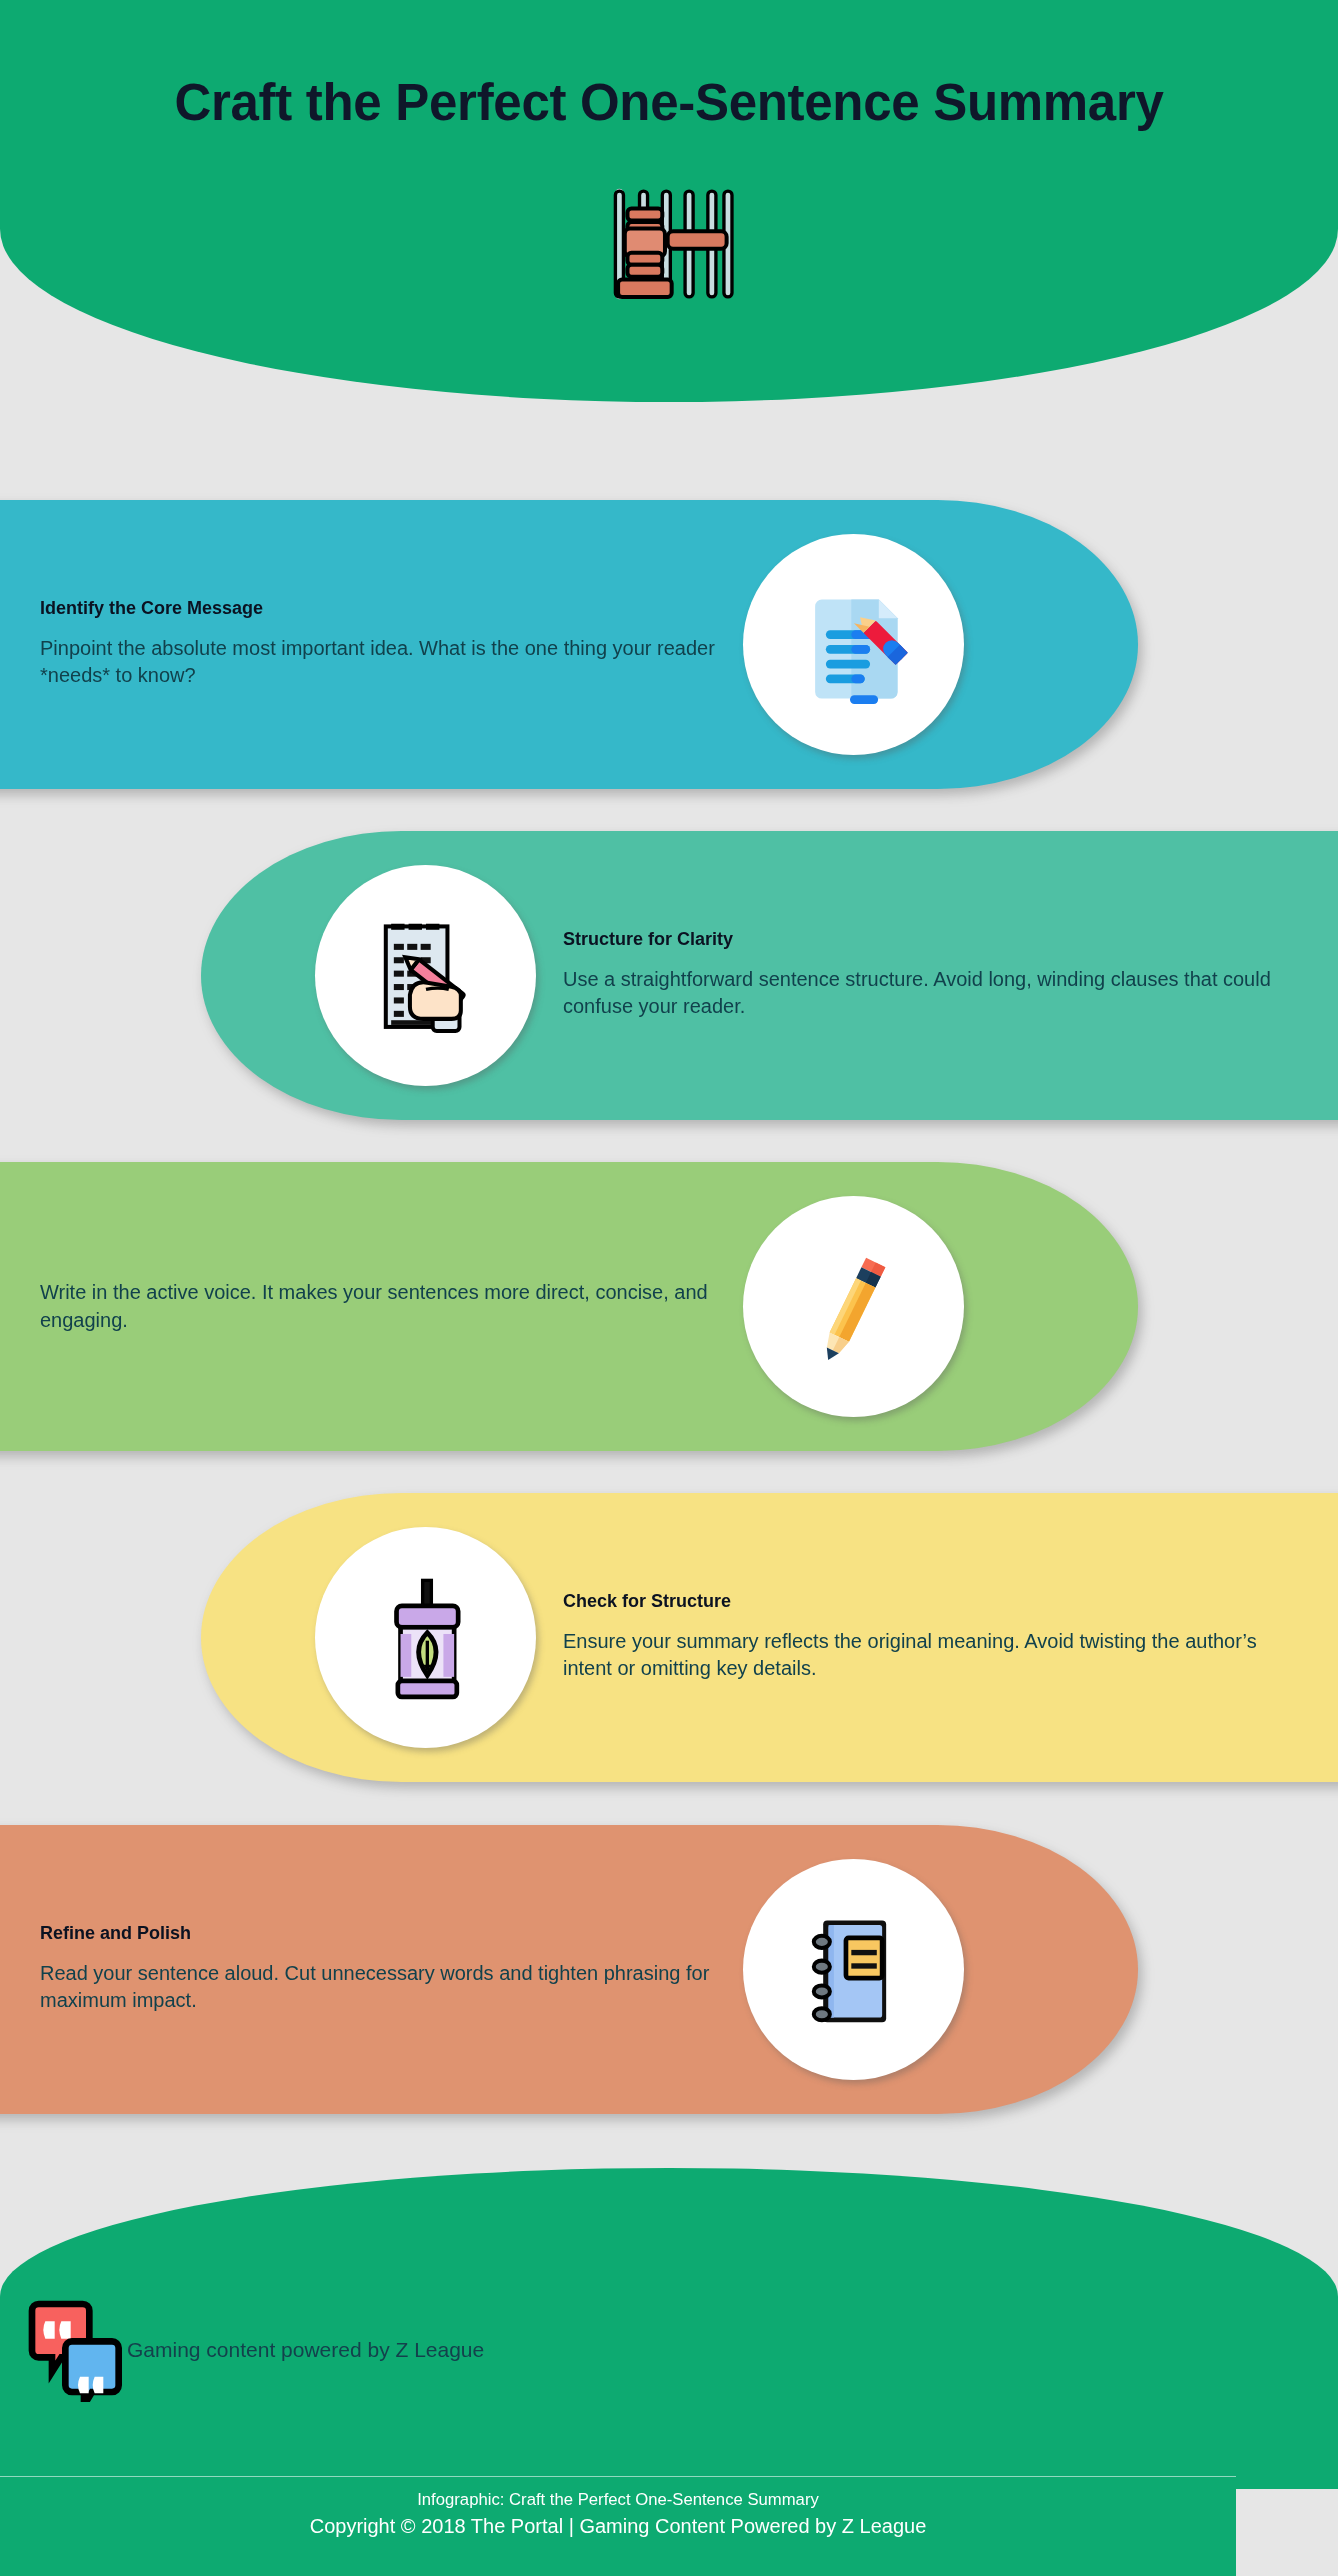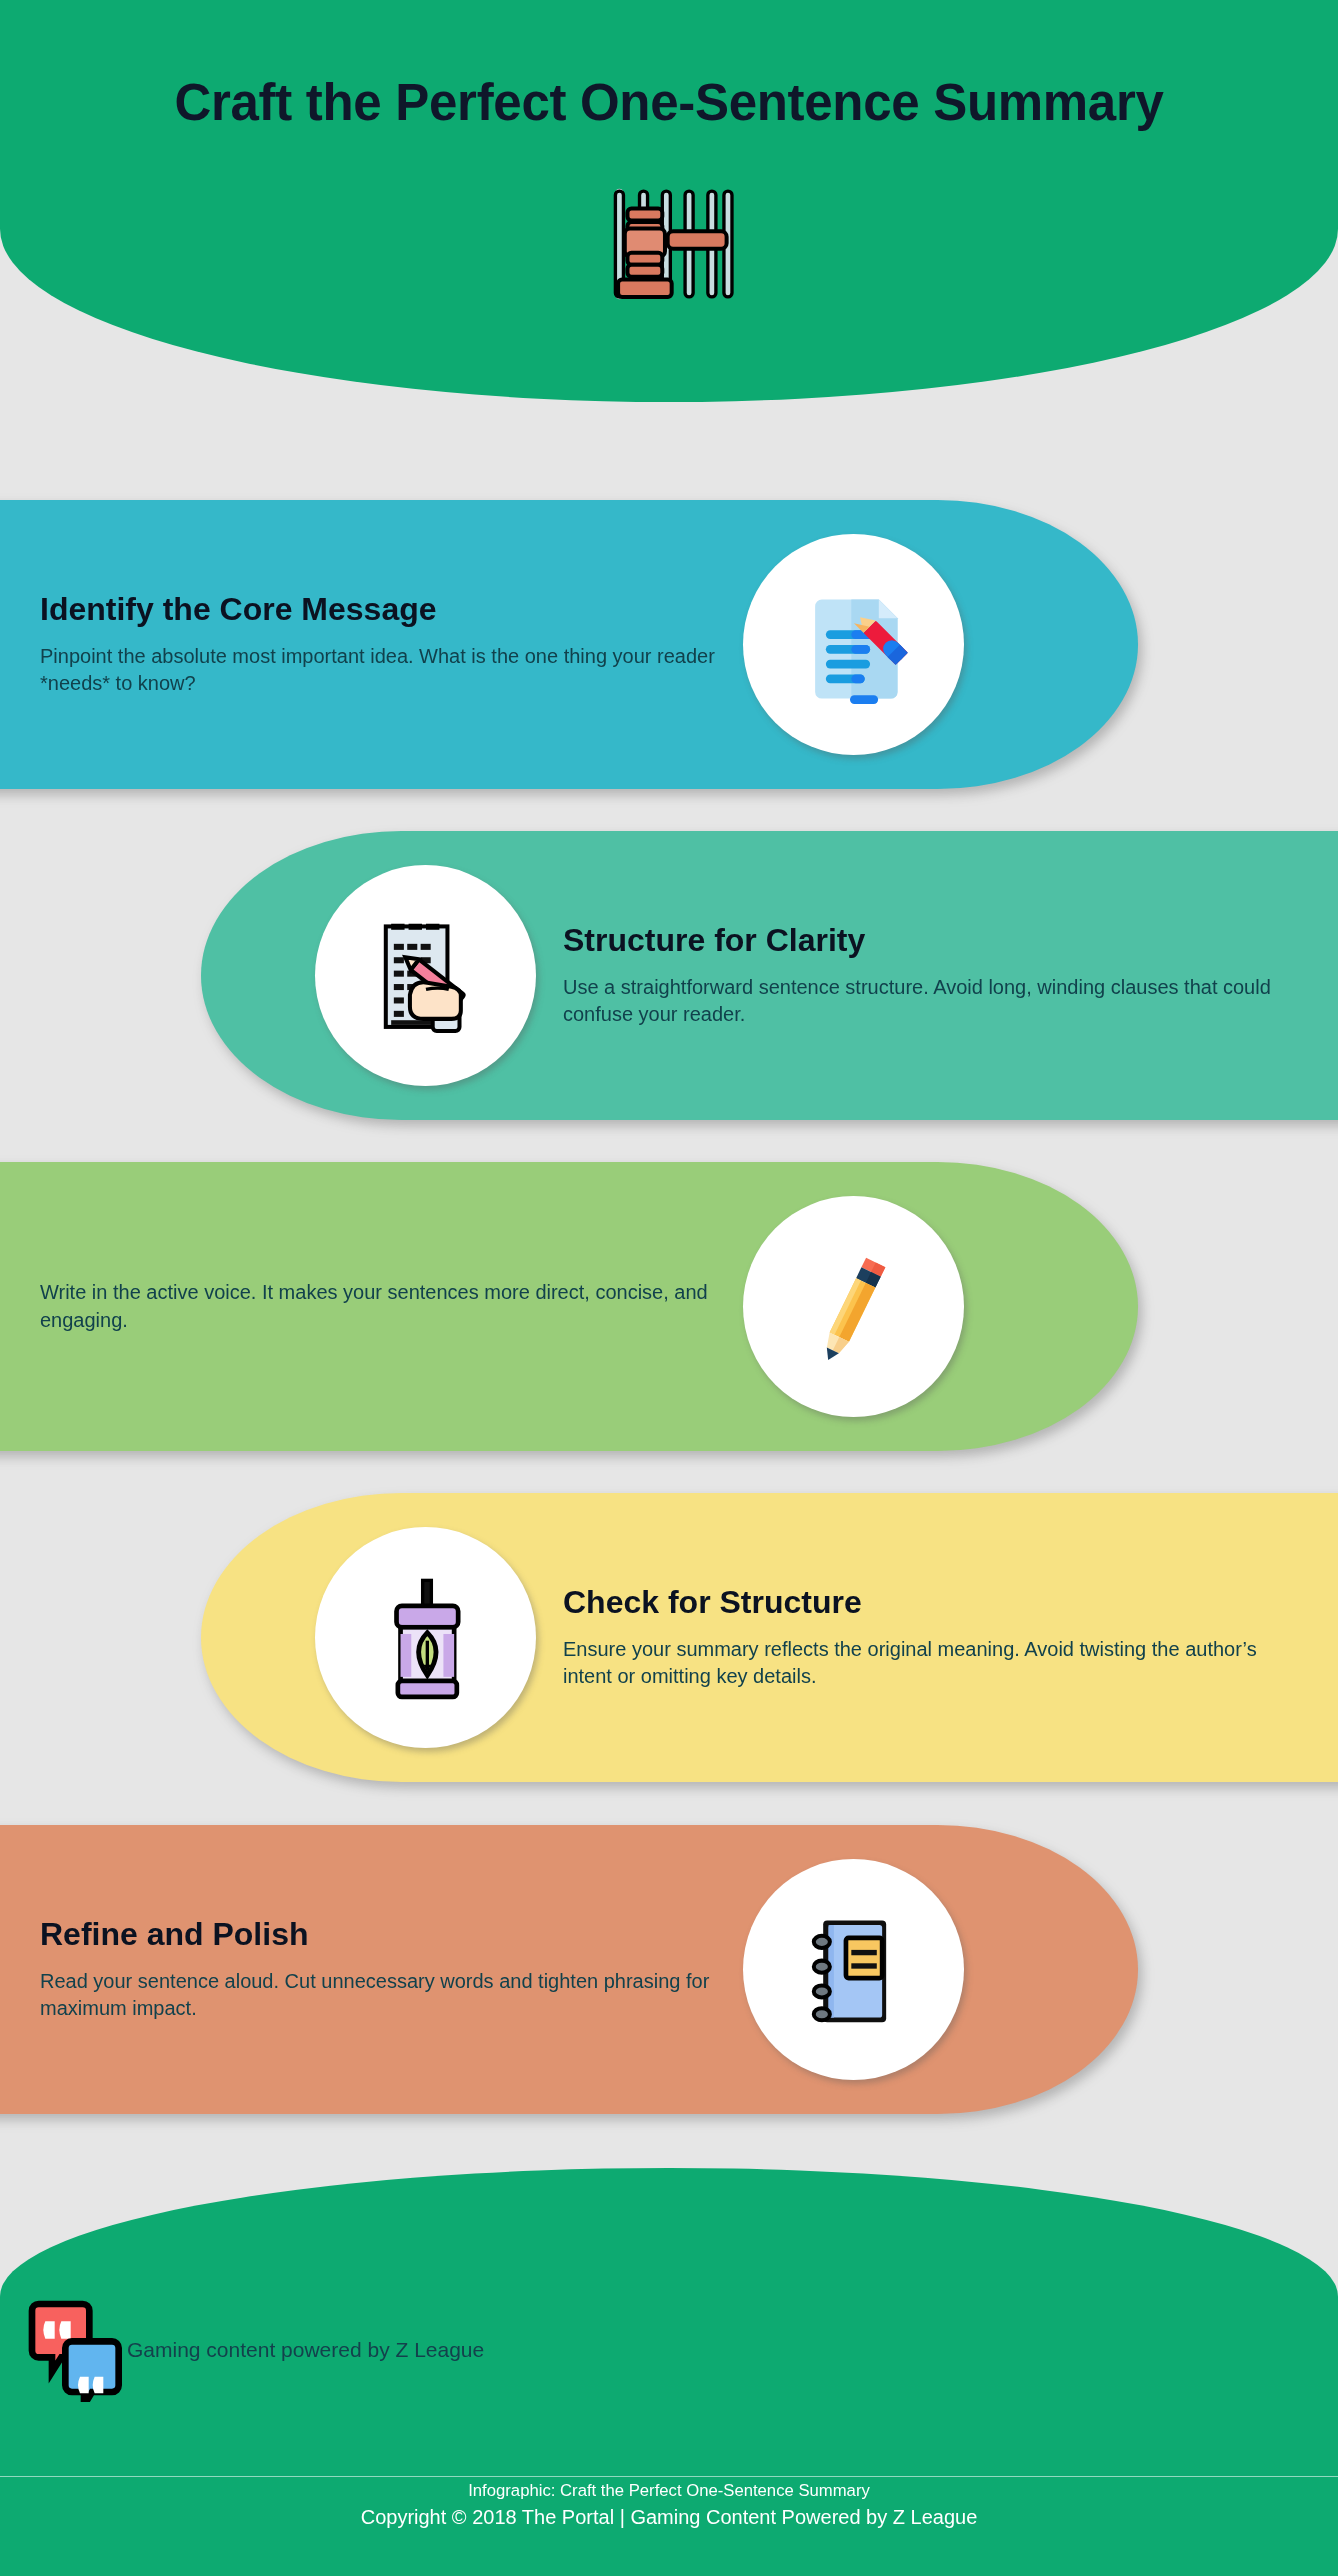--- a/index.html
+++ b/index.html
@@ -47,21 +47,21 @@
   }
   .card.right{
     left:201px; width:1218px;
     border-radius:201px 0 0 201px / 145px 0 0 145px;
     padding-left:214px; padding-right:120px;
     flex-direction:row;
   }
 
   .card-text{ flex:1 1 auto; }
   .card-title{
-    font-size:32px; font-weight:bold;
+    font-size:18px; font-weight:bold;
     color:#0b1221;
     margin-bottom:16px;
     line-height:1.1;
   }
   .card-desc{
     font-size:20px; line-height:1.36;
     color:#11414c;
     max-width:823px;
   }
   .card.right .card-desc{ max-width:823px; }
@@ -99,25 +99,25 @@
     white-space:nowrap;
   }
   .footer-quote-icon{
     position:absolute; left:28px; top:2292px;
     width:100px; height:110px;
   }
 
   
   .bottom-bar{
     position:absolute; left:0; top:2476px;
-    width:1338px; height:100px;
+    width:1236px; height:100px;
     background:#0daa71;
     border-top:1.3px solid rgba(255,255,255,.55);
     text-align:center;
-    padding-top:1px;
+    padding-top:10px;
   }
   .bottom-line1{ color:#ffffff; font-size:16.7px; line-height:1.5; }
   .bottom-line2{ color:#ffffff; font-size:20px; line-height:1.4; }
 </style>
 </head>
 <body>
 
 <div class="header">
   <div class="header-title">Craft the Perfect One-Sentence Summary</div>
   <div class="header-icon">

